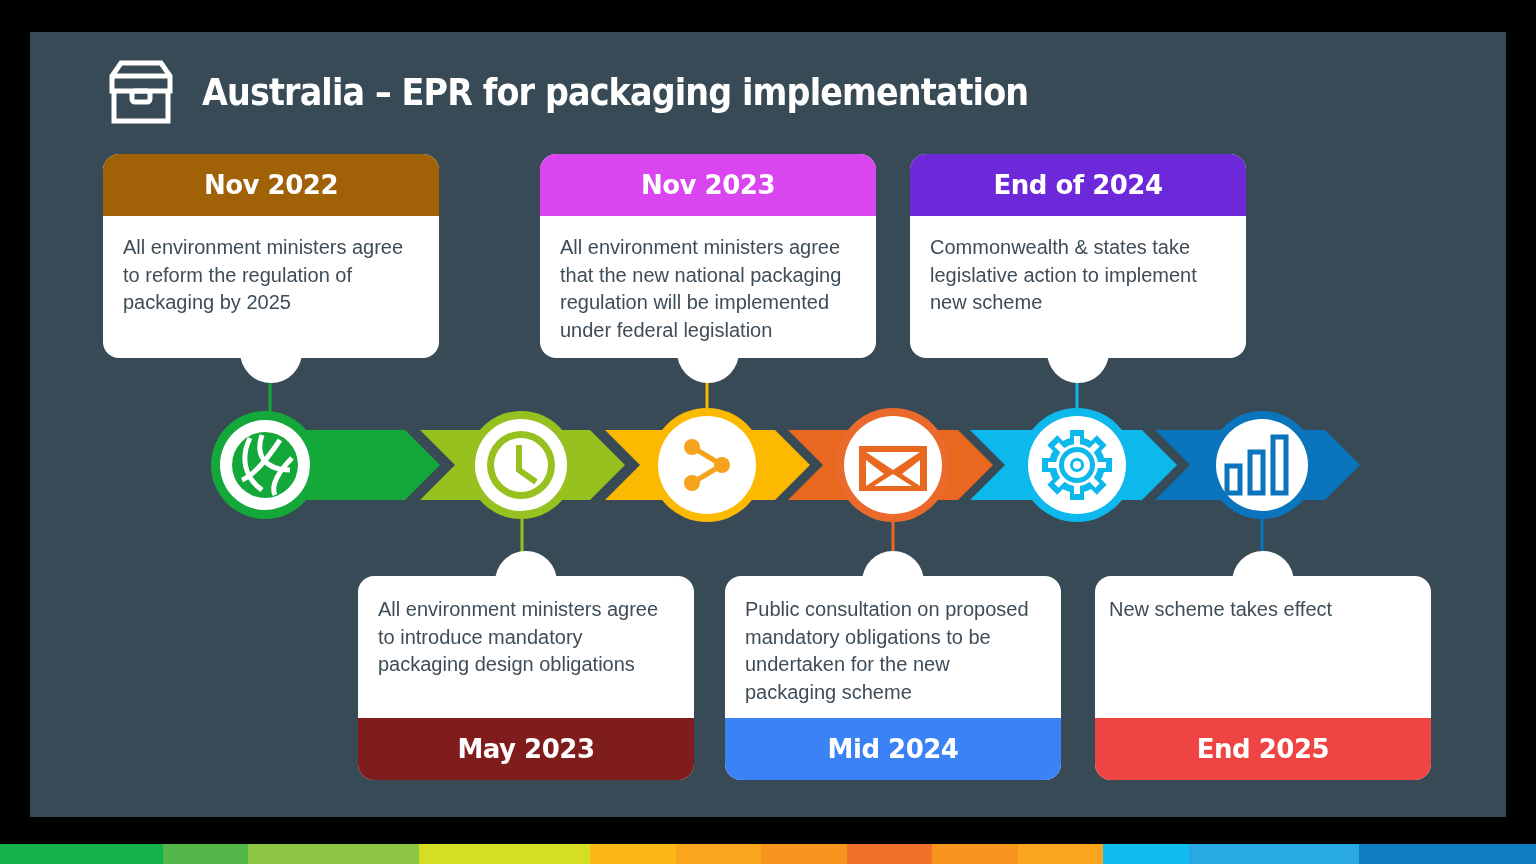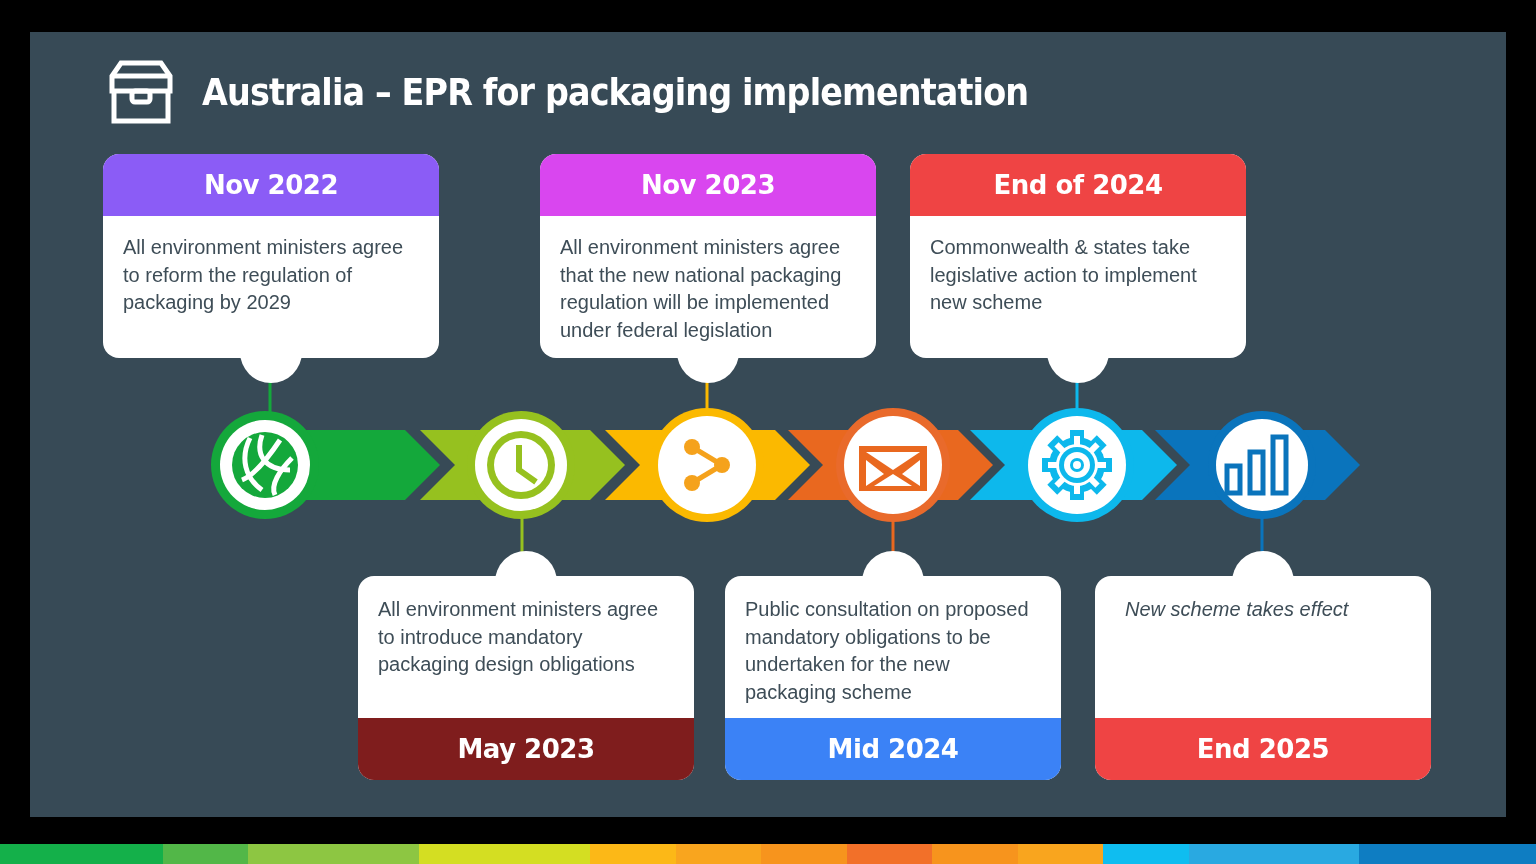--- a/index.html
+++ b/index.html
@@ -144,51 +144,51 @@
     <circle cx="1262" cy="465" r="54" fill="#0a74bc"></circle>
     <circle cx="1262" cy="465" r="46" fill="#fff"></circle>
     <rect x="1227" y="466" width="13" height="27" fill="none" stroke="#0a74bc" stroke-width="5"></rect>
     <rect x="1250" y="452" width="13" height="41" fill="none" stroke="#0a74bc" stroke-width="5"></rect>
     <rect x="1273" y="437" width="13" height="56" fill="none" stroke="#0a74bc" stroke-width="5"></rect>
   </g>
 </svg>
 
 <div class="card top" style="left:103px;">
   <div class="nub"></div>
-  <div class="hdr" style="background:#8b5cf6;">Nov 2022</div>
-  <div class="body" style="padding-right:30px;">All environment ministers agree to reform the regulation of packaging by 2029</div>
+  <div class="hdr" style="background:#a16207;">Nov 2022</div>
+  <div class="body" style="padding-right:30px;">All environment ministers agree to reform the regulation of packaging by 2025</div>
 </div>
 
 <div class="card top" style="left:540px;">
   <div class="nub"></div>
   <div class="hdr" style="background:#d946ef;">Nov 2023</div>
   <div class="body" style="padding-right:12px;">All environment ministers agree that the new national packaging regulation will be implemented under federal legislation</div>
 </div>
 
 <div class="card top" style="left:910px;">
   <div class="nub"></div>
-  <div class="hdr" style="background:#ef4444;">End of 2024</div>
+  <div class="hdr" style="background:#6d28d9;">End of 2024</div>
   <div class="body" style="padding-right:18px;">Commonwealth &amp; states take legislative action to implement new scheme</div>
 </div>
 
 <div class="card bottom" style="left:358px;">
   <div class="nub"></div>
   <div class="body" style="padding-top:20px;padding-right:28px;">All environment ministers agree to introduce mandatory packaging design obligations</div>
   <div class="hdr" style="background:#7f1d1d;">May 2023</div>
 </div>
 
 <div class="card bottom" style="left:725px;">
   <div class="nub"></div>
   <div class="body" style="padding-top:20px;padding-right:23px;">Public consultation on proposed mandatory obligations to be undertaken for the new packaging scheme</div>
   <div class="hdr" style="background:#3b82f6;">Mid 2024</div>
 </div>
 
 <div class="card bottom" style="left:1095px;">
   <div class="nub"></div>
-  <div class="body" style="padding-top:20px;padding-left:30px;font-style:italic;">New scheme takes effect</div>
+  <div class="body" style="padding-top:20px;padding-left:14px;">New scheme takes effect</div>
   <div class="hdr" style="background:#ef4444;">End 2025</div>
 </div>
 
 <div class="footer">
   <div style="width: 163px; background: rgb(20, 176, 74);"></div>
   <div style="width: 85px; background: rgb(82, 183, 72);"></div>
   <div style="width: 171px; background: rgb(141, 198, 66);"></div>
   <div style="width: 171px; background: rgb(212, 222, 34);"></div>
   <div style="width: 86px; background: rgb(252, 184, 23);"></div>
   <div style="width: 85px; background: rgb(249, 165, 30);"></div>

